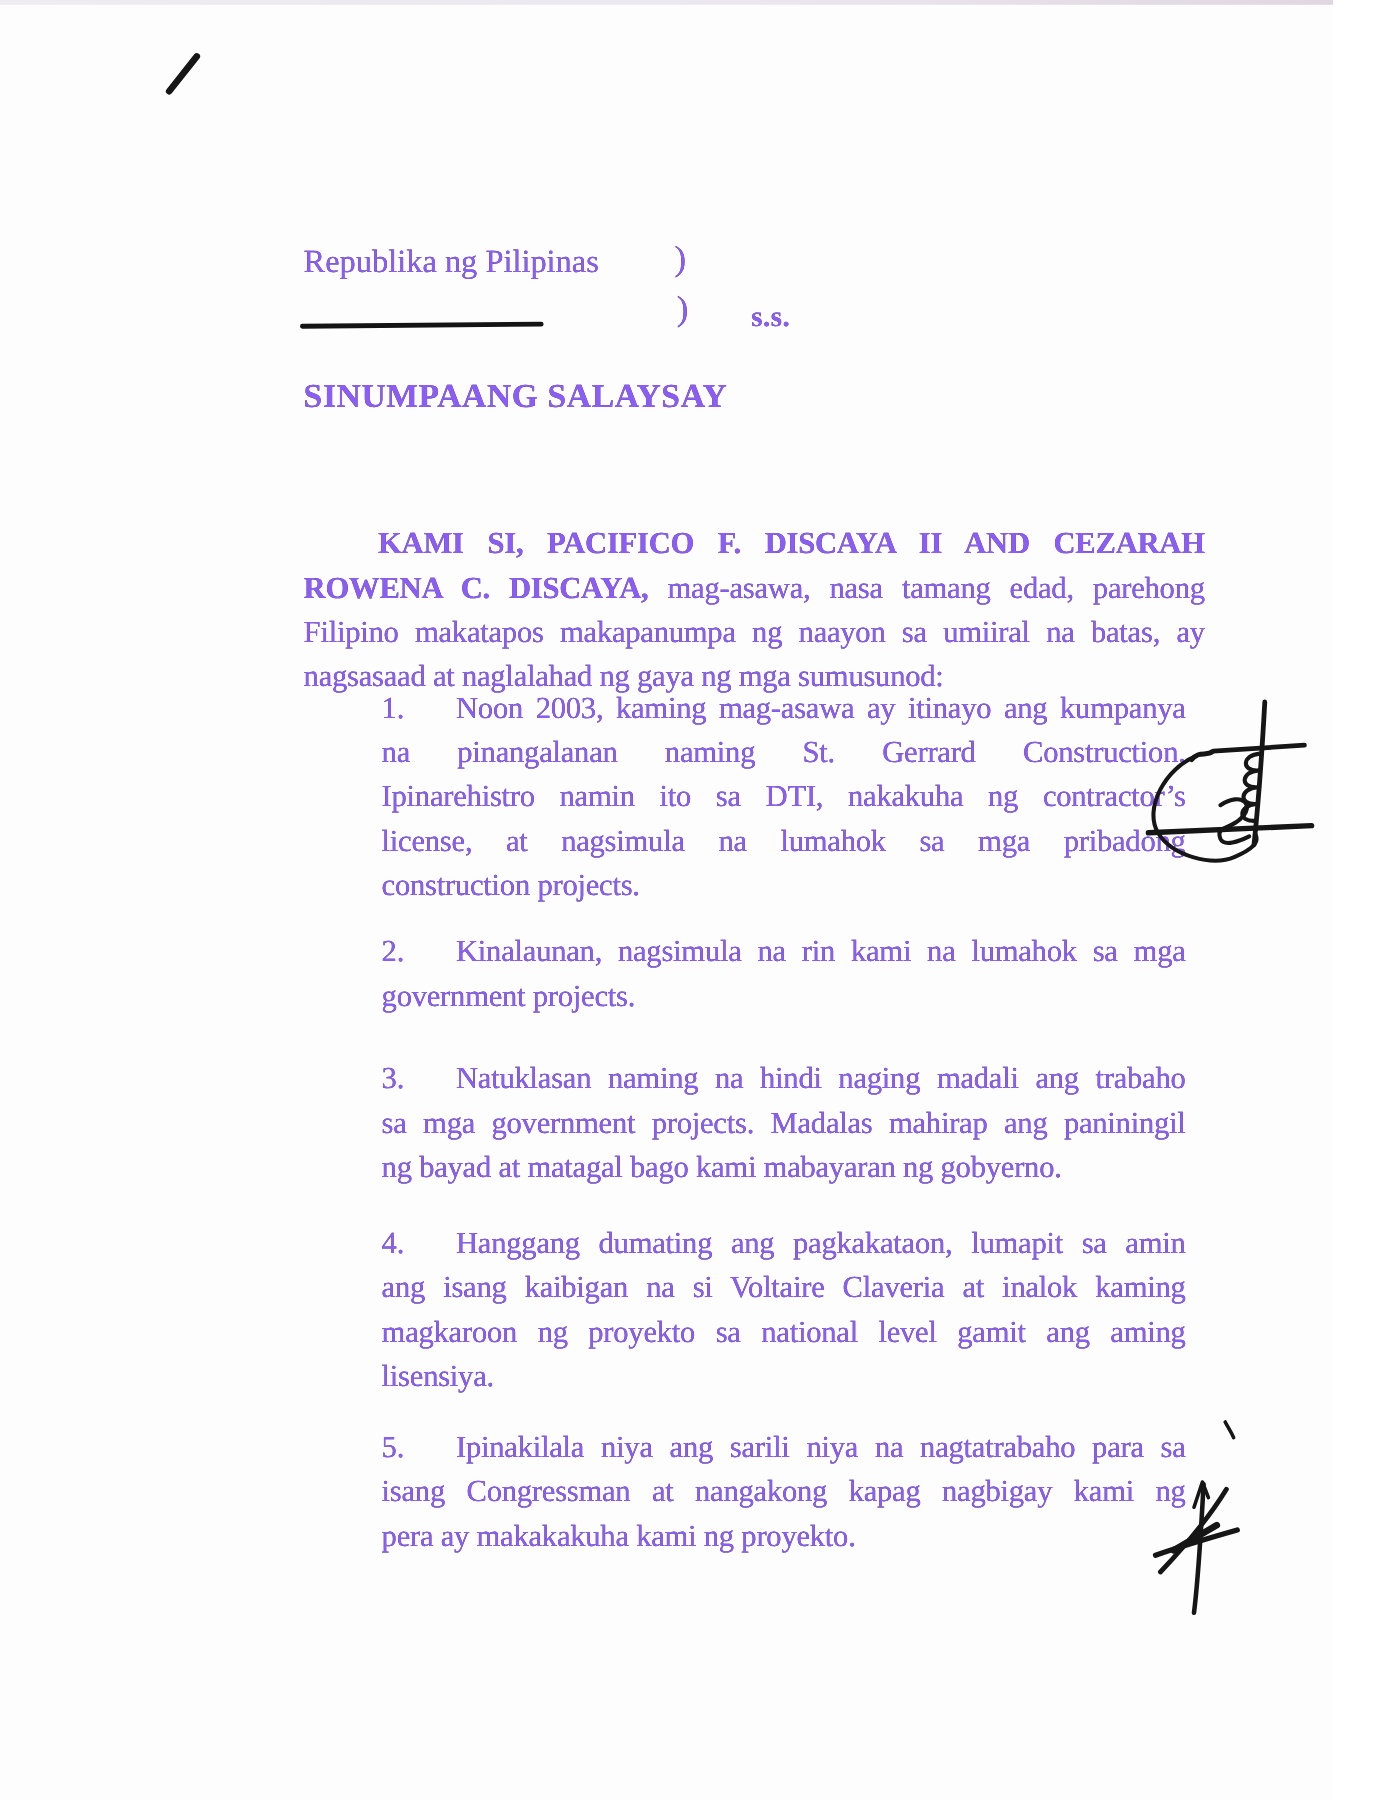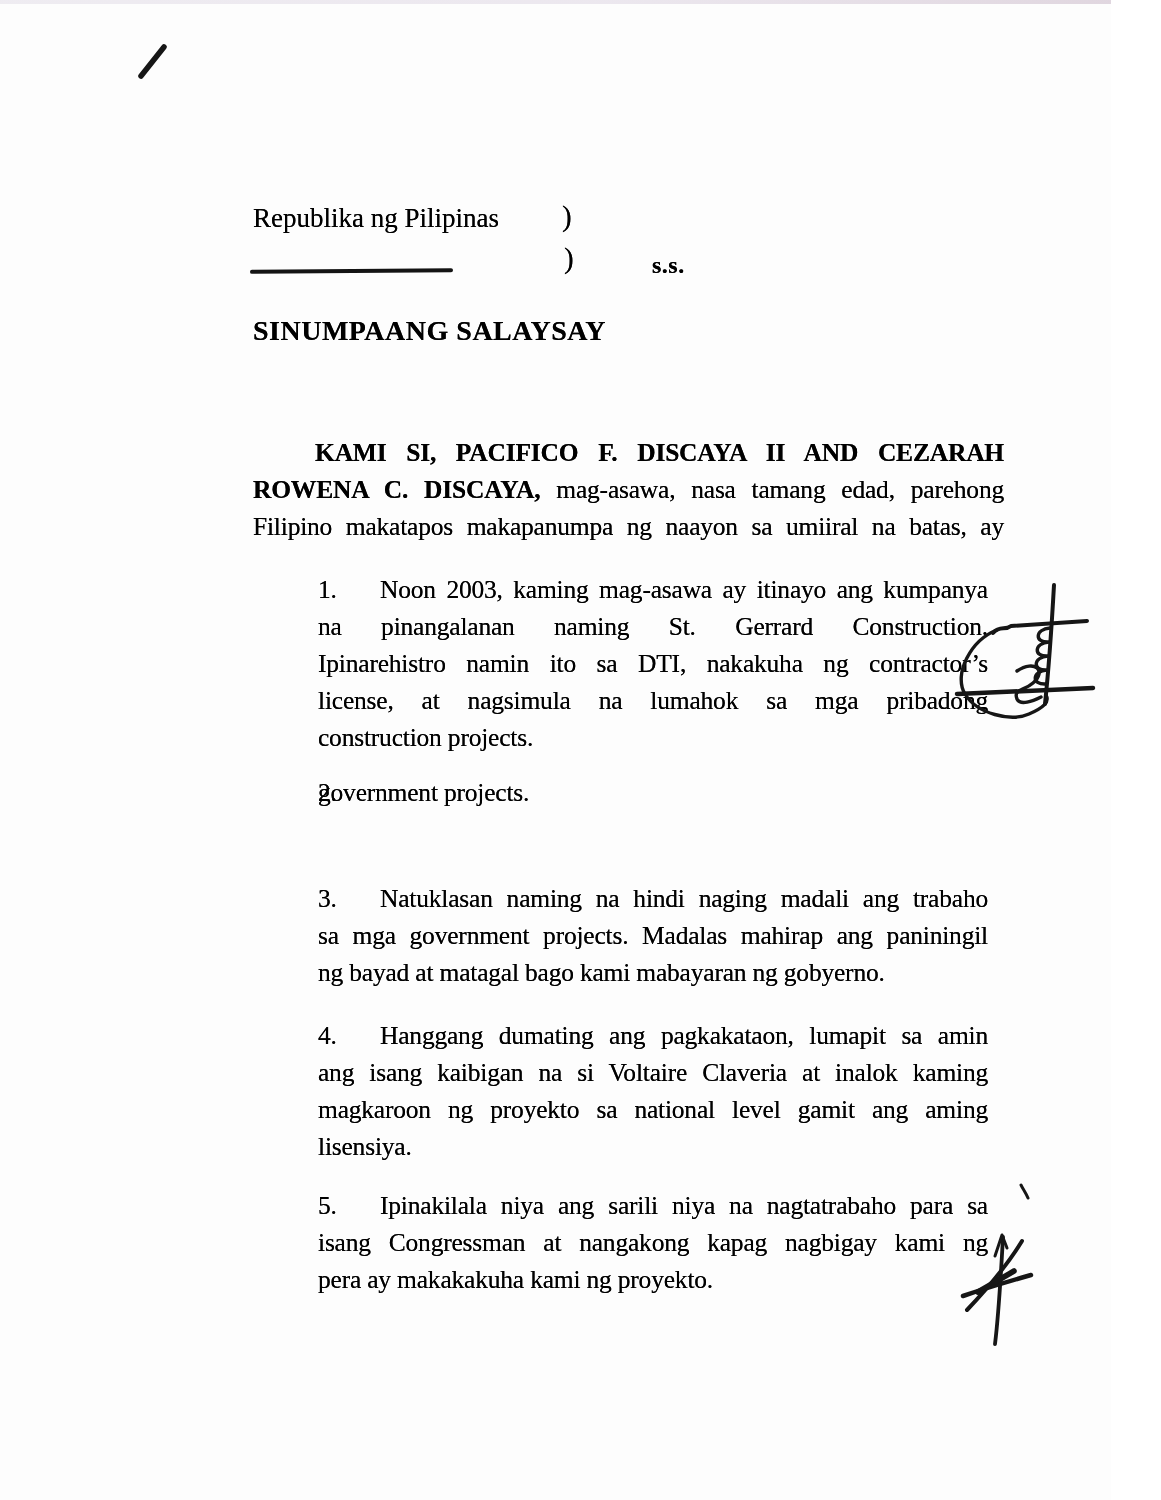--- a/index.html
+++ b/index.html
@@ -1,21 +1,21 @@
 <!DOCTYPE html>
 <html><head>
 <meta charset="utf-8">
 <style>
   html,body{margin:0;padding:0;background:#ffffff;}
   .page{
     position:relative;
     width:1111px;height:1500px;
     background:#fdfdfd;
     font-family:"Liberation Serif","DejaVu Serif",serif;
-    color:#000000;
+    color:#8b5cf6;
     overflow:hidden;
     text-shadow:0 0 .55px rgba(12,12,12,.85);
   }
   .scan-edge{
     position:absolute;top:0;left:0;width:100%;height:4px;
     background:linear-gradient(90deg,#edeaf0 0%,#eae5ed 55%,#ddd2dc 100%);
     opacity:.9;
   }
   .abs{position:absolute;}
   .hdr{font-size:27px;line-height:32px;white-space:nowrap;}
@@ -52,41 +52,43 @@
   <div class="scan-edge"></div>
 
   <svg class="abs" style="left:134px;top:40px;" width="38" height="42" viewBox="0 0 38 42">
     <path class="pen" d="M 30,7 L 7,36" stroke-width="5.5"></path>
   </svg>
 
   <span class="abs hdr" style="left:253px;top:202px;">Republika ng Pilipinas</span>
   <span class="abs hdr paren" style="left:562px;top:200px;">)</span>
   <div class="blank-line" style="left:250px;top:269px;width:203px;"></div>
   <span class="abs hdr paren" style="left:564px;top:242px;">)</span>
-  <span class="abs ss" style="left:652px;top:252px;">s.s.</span>
+  <span class="abs ss" style="left:626px;top:252px;">s.s.</span>
 
   <div class="doc-title">SINUMPAANG SALAYSAY</div>
 
   <div class="para" style="left:253px;top:386px;width:751px;">
     <div class="ln first caps">KAMI SI, PACIFICO F. DISCAYA II AND CEZARAH</div>
     <div class="ln"><span class="caps">ROWENA C. DISCAYA,</span> <span>mag-asawa, nasa tamang edad, parehong</span></div>
     <div class="ln">Filipino makatapos makapanumpa ng naayon sa umiiral na batas, ay</div>
+    <div class="ln last">nagsasaad at naglalahad ng gaya ng mga sumusunod:</div>
   </div>
 
   <div class="para" style="left:318px;top:571px;width:670px;">
     <span class="item-num">1.</span>
     <div class="ln first">Noon 2003, kaming mag-asawa ay itinayo ang kumpanya</div>
     <div class="ln">na pinangalanan naming St. Gerrard Construction.</div>
     <div class="ln">Ipinarehistro namin ito sa DTI, nakakuha ng contractor’s</div>
     <div class="ln">license, at nagsimula na lumahok sa mga pribadong</div>
     <div class="ln last">construction projects.</div>
   </div>
 
   <div class="para" style="left:318px;top:774px;width:670px;">
     <span class="item-num">2.</span>
+    <div class="ln first">Kinalaunan, nagsimula na rin kami na lumahok sa mga</div>
     <div class="ln last">government projects.</div>
   </div>
 
   <div class="para" style="left:318px;top:880px;width:670px;">
     <span class="item-num">3.</span>
     <div class="ln first">Natuklasan naming na hindi naging madali ang trabaho</div>
     <div class="ln">sa mga government projects. Madalas mahirap ang paniningil</div>
     <div class="ln last">ng bayad at matagal bago kami mabayaran ng gobyerno.</div>
   </div>
 

